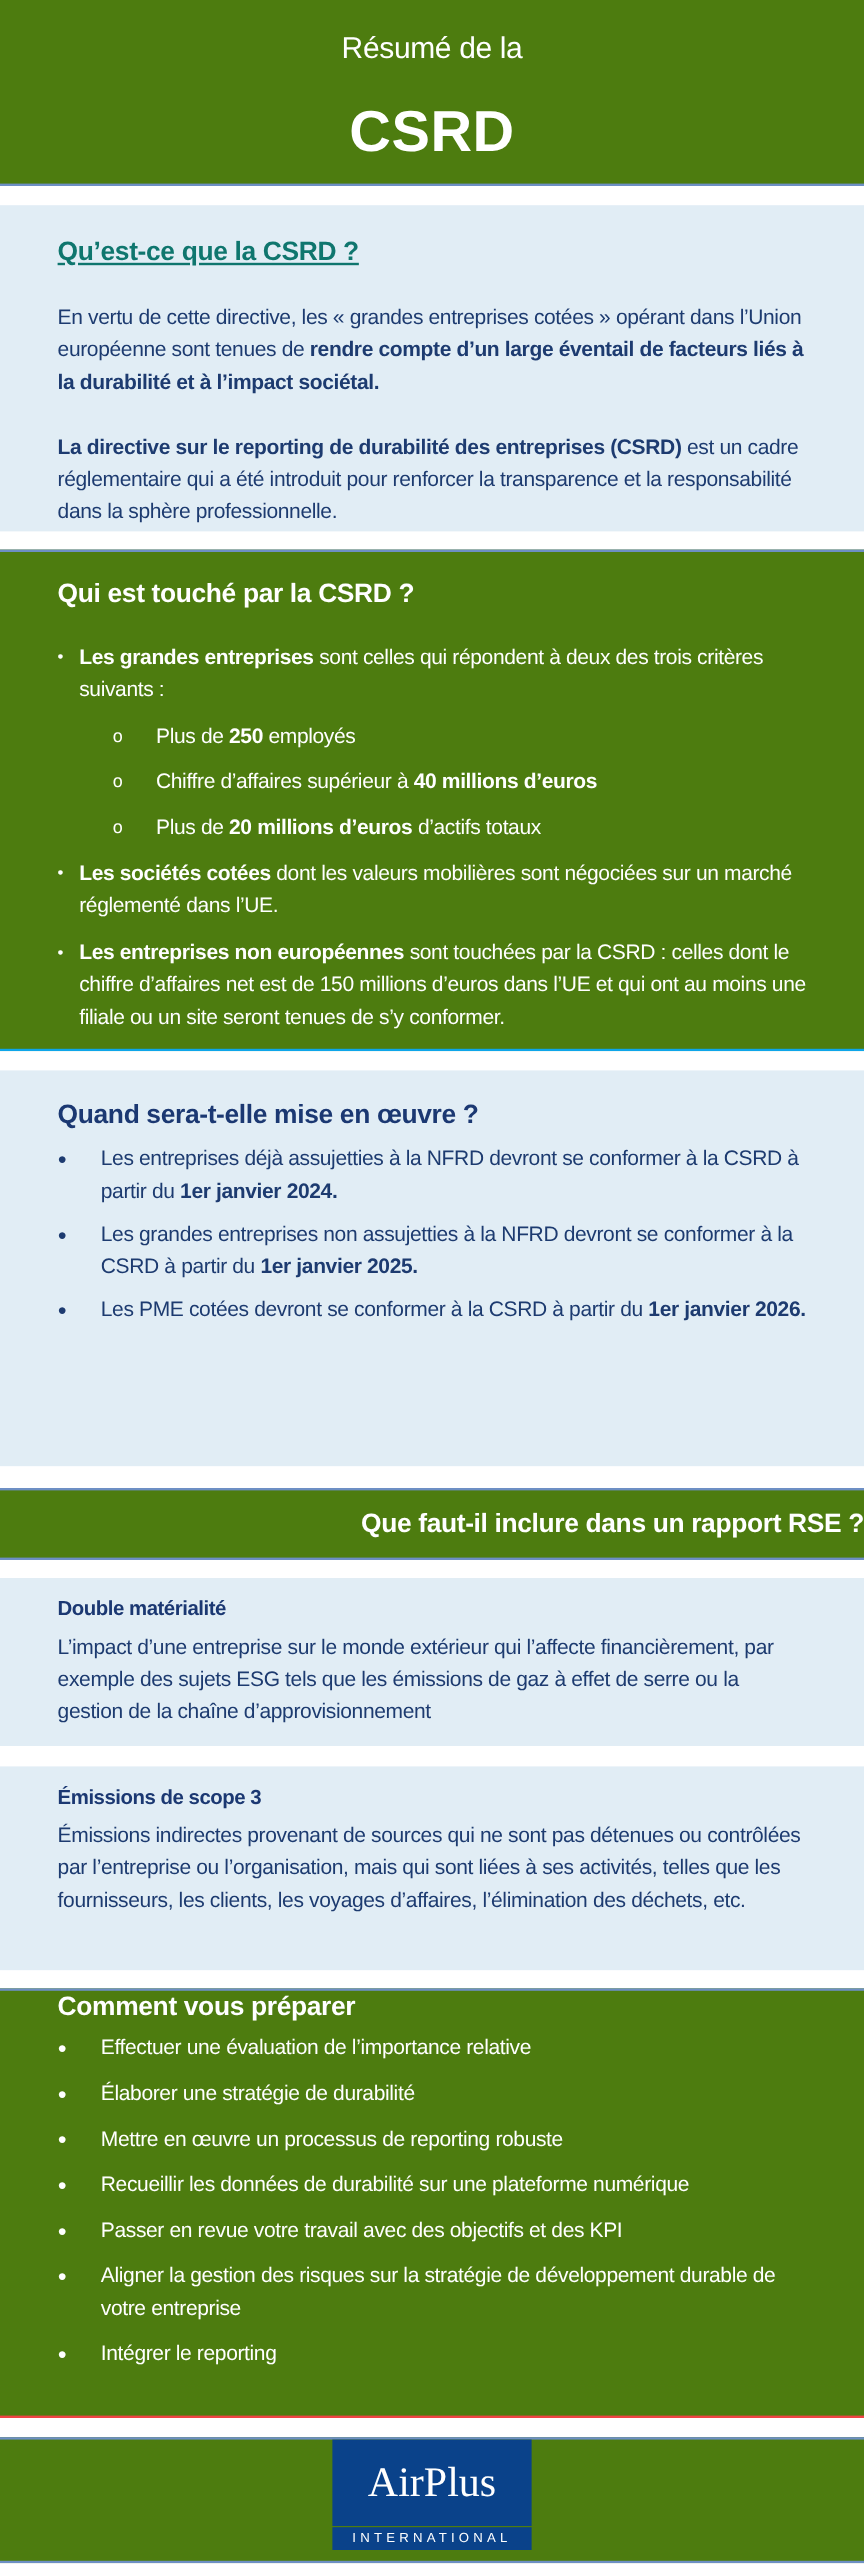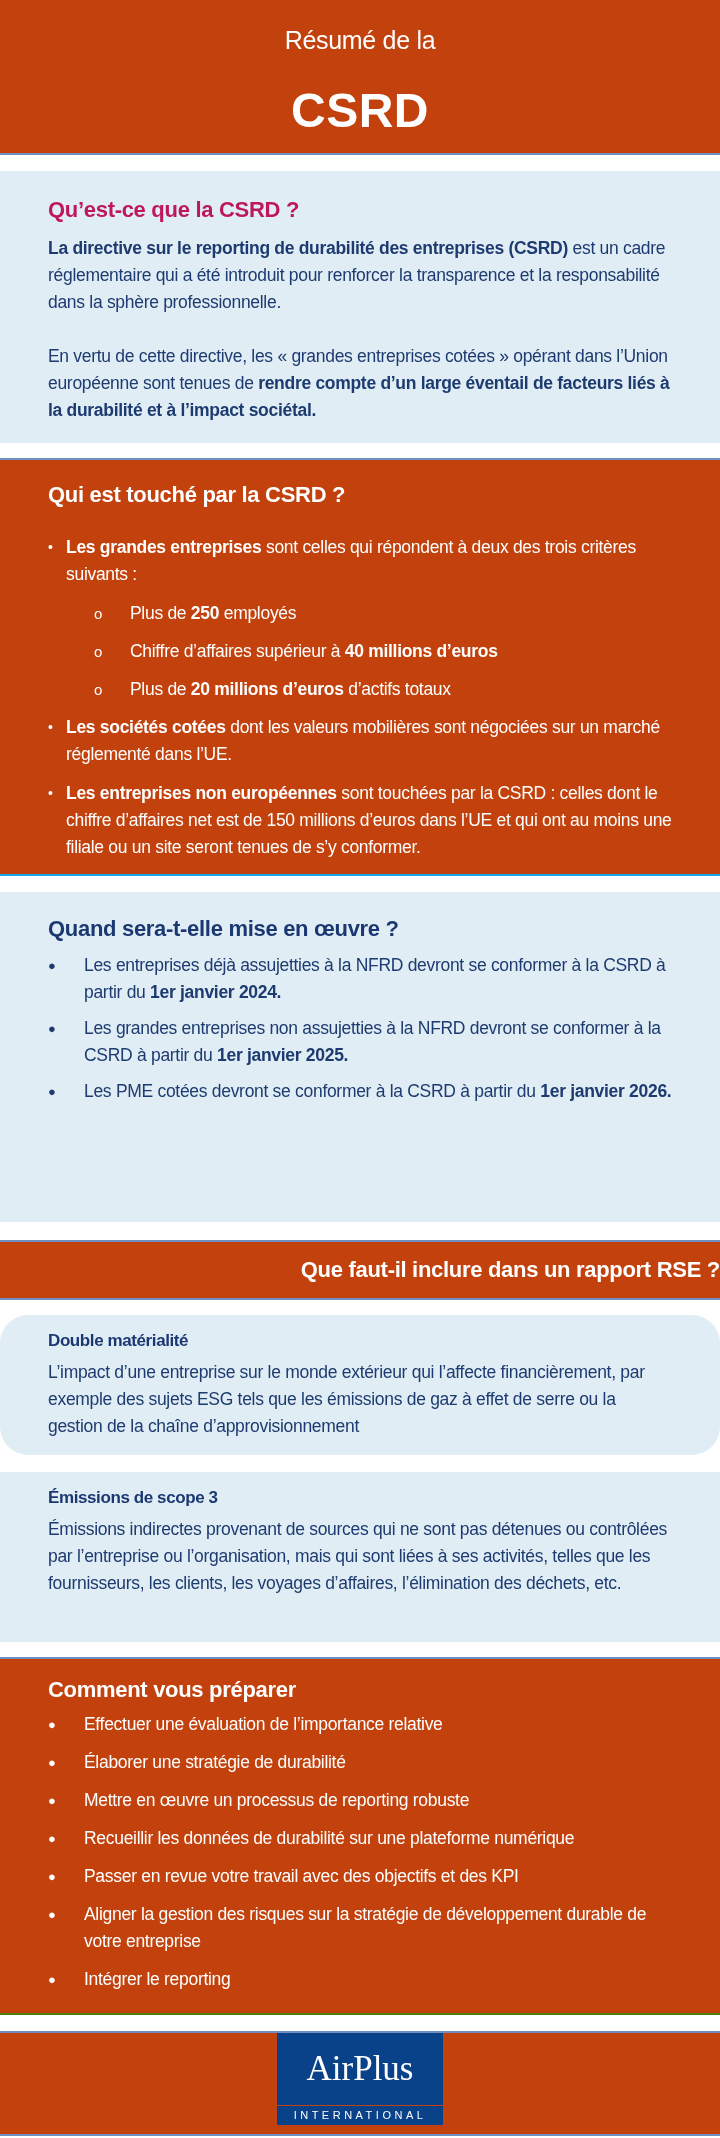--- a/index.html
+++ b/index.html
@@ -1,32 +1,32 @@
 <!DOCTYPE html>
 <html><head>
   <meta charset="utf-8">
   <style>
     * { margin: 0; padding: 0; box-sizing: border-box; }
     html, body { width: 720px; background: #ffffff; }
     body { font-family: "Liberation Sans", sans-serif; color: #1f3a6e; }
-    .dark { background: #c2410c; color: #ffffff; }
+    .dark { background: #4d7c0f; color: #ffffff; }
     .light { background: #e1edf5; color: #1d3b70; }
     .gap { background: #ffffff; }
 
     .header { height: 155px; text-align: center; border-bottom: 2px solid #6d8fc4; }
     .header .sub { font-size: 25px; padding-top: 26px; letter-spacing: -0.3px; }
     .header .main { font-size: 48px; font-weight: bold; margin-top: 28px; letter-spacing: 0.5px; }
 
     .section { padding: 0 48px; }
     h2 { font-size: 22px; font-weight: bold; letter-spacing: -0.3px; }
     p.body { font-size: 17.5px; line-height: 27px; letter-spacing: -0.3px; }
 
     
     #s1 { height: 272px; padding-top: 26px; }
-    #s1 h2 { margin-bottom: 12px; color: #be185d; }
+    #s1 h2 { margin-bottom: 28px; color: #0f766e; text-decoration: underline; }
     #s1 p + p { margin-top: 27px; }
 
     
     #s2 { height: 418px; padding-top: 22px; border-top: 2px solid #6d8fc4; border-bottom: 2px solid #0ea5e9; }
     #s2 h2 { margin-bottom: 26px; }
     .bul { display: flex; font-size: 17.5px; line-height: 27px; letter-spacing: -0.3px; margin-bottom: 12px; }
     .bul .dot { width: 18px; flex: none; font-size: 14px; }
     .subl { padding-left: 46px; margin-bottom: 0; }
     .subl .item { display: flex; font-size: 17.5px; line-height: 27px; letter-spacing: -0.3px; margin-bottom: 11px; }
     .subl .o { width: 36px; flex: none; font-size: 15px; }
@@ -38,25 +38,25 @@
     .bl { display: flex; font-size: 17.5px; line-height: 27px; letter-spacing: -0.3px; margin-bottom: 9px; }
     .bl .dot { width: 36px; flex: none; font-size: 13px; }
 
     
     .banner { height: 60px; text-align: right; border-top: 2px solid #6d8fc4; border-bottom: 2px solid #6d8fc4; }
     .banner h2 { line-height: 56px; font-size: 22px; }
 
     
     .box { padding: 16px 48px 0 48px; }
     .box h3 { font-size: 17px; font-weight: bold; margin-bottom: 8px; letter-spacing: -0.4px; color: #1b3872; }
-    #box1 { height: 140px; border-radius: 28px; }
+    #box1 { height: 140px; }
     #box2 { height: 170px; }
 
     
-    #s5 { height: 358px; padding-top: 18px; border-top: 2px solid #6d8fc4; border-bottom: 2px solid #4d7c0f; }
+    #s5 { height: 358px; border-top: 2px solid #6d8fc4; border-bottom: 2px solid #ef4444; }
     #s5 h2 { margin-bottom: 8px; }
     #s5 .bl { margin-bottom: 11px; }
 
     
     .footer { height: 105px; border-top: 2px solid #6d8fc4; border-bottom: 2px solid #6d8fc4; position: relative; }
     .logo { position: absolute; left: 277px; top: 0; width: 166px; height: 126px; }
     .logo .top { height: 72px; background: #0a428a; text-align: center; }
     .logo .name { font-family: "Liberation Serif", serif; font-size: 35px; color: #ffffff; line-height: 72px; padding-top: 2px; }
     .logo .bot { margin-top: 1px; height: 19px; background: #0a428a; text-align: center; color: #ffffff; font-size: 11px; letter-spacing: 3.5px; line-height: 19px; }
     b { font-weight: bold; }
@@ -65,22 +65,22 @@
 <body>
 
 <div class="header dark">
   <div class="sub">Résumé de la</div>
   <div class="main">CSRD</div>
 </div>
 <div class="gap" style="height:16px"></div>
 
 <div id="s1" class="section light">
   <h2>Qu’est-ce que la CSRD ?</h2>
+  <p class="body"><span>En vertu de cette directive, les « grandes entreprises cotées » opérant dans l’Union européenne sont tenues de </span><b>rendre compte d’un large éventail de facteurs liés à la durabilité et à l’impact sociétal.</b></p>
   <p class="body"><b>La directive sur le reporting de durabilité des entreprises (CSRD)</b><span> est un cadre réglementaire qui a été introduit pour renforcer la transparence et la responsabilité dans la sphère professionnelle.</span></p>
-  <p class="body"><span>En vertu de cette directive, les « grandes entreprises cotées » opérant dans l’Union européenne sont tenues de </span><b>rendre compte d’un large éventail de facteurs liés à la durabilité et à l’impact sociétal.</b></p>
 </div>
 <div class="gap" style="height:15px"></div>
 
 <div id="s2" class="section dark">
   <h2>Qui est touché par la CSRD ?</h2>
 
   <div class="bul">
     <span class="dot">•</span>
     <span><b>Les grandes entreprises</b><span> sont celles qui répondent à deux des trois critères suivants :</span></span>
   </div>

